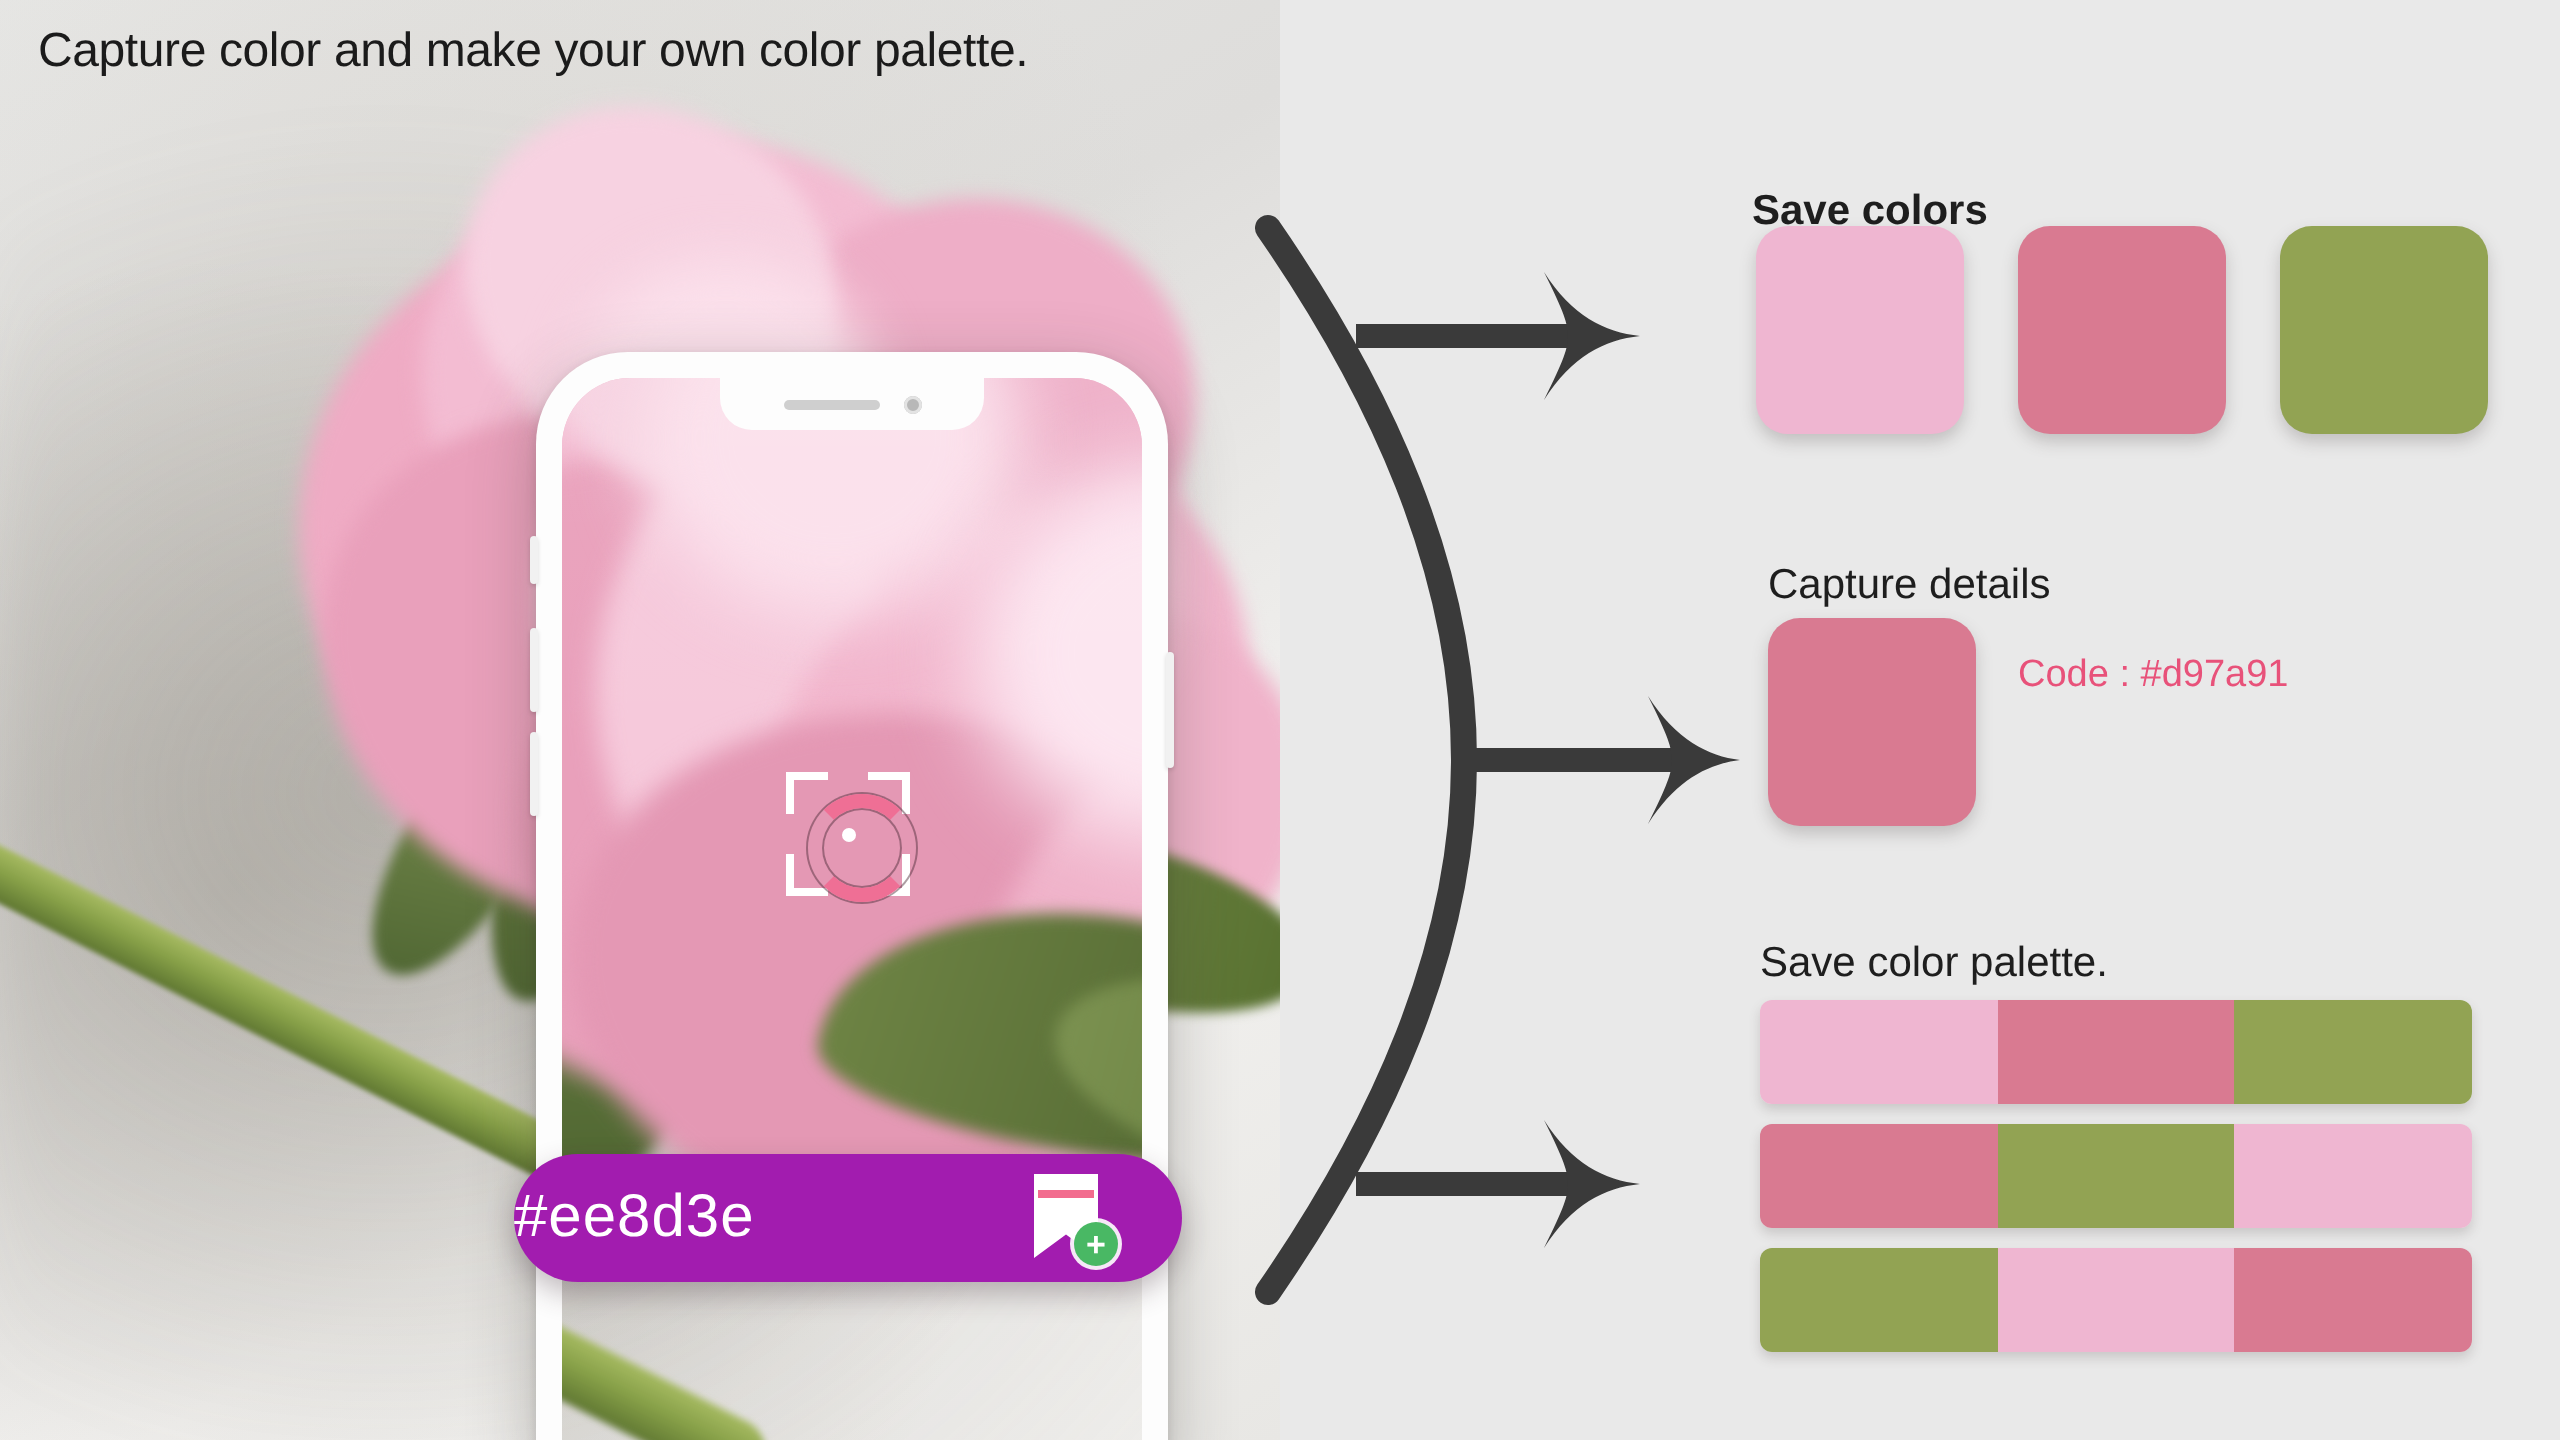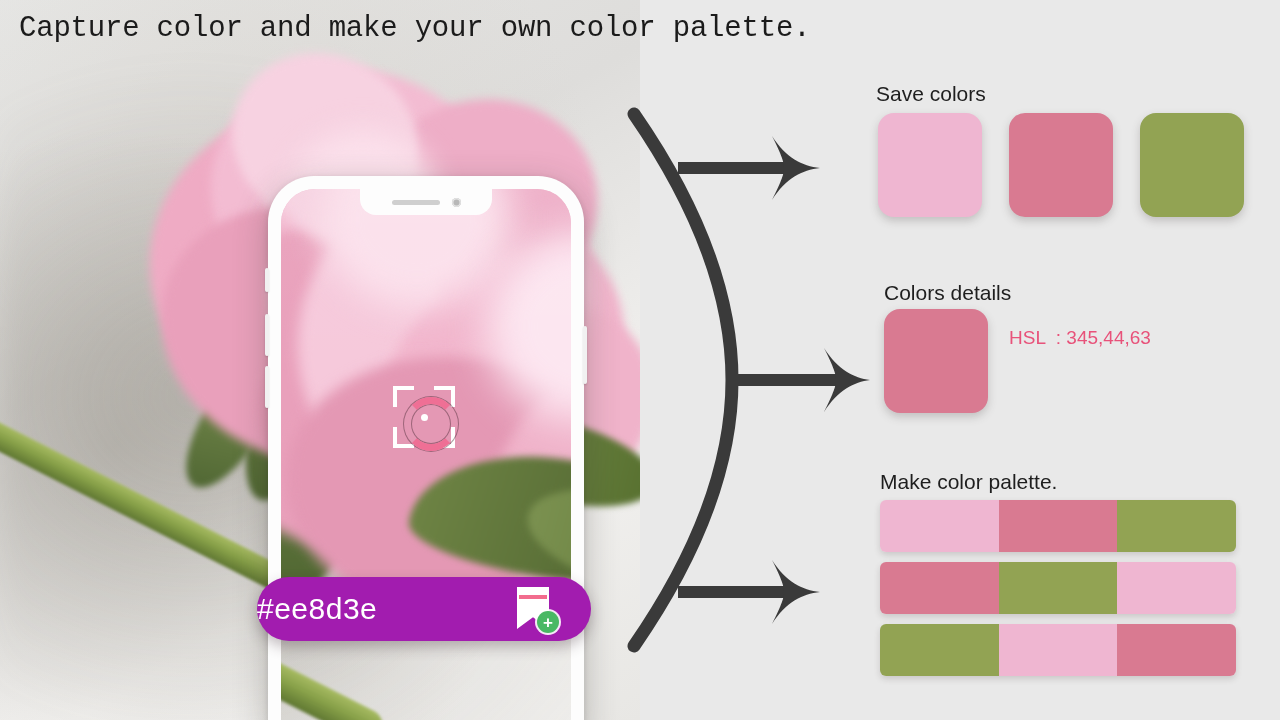--- a/index.html
+++ b/index.html
@@ -105,29 +105,29 @@
   }
   .bmk-line{position:absolute;left:2px;top:8px;width:28px;height:4px;background:#f26c8e;}
   .plus-badge{
     position:absolute;right:-8px;bottom:-2px;width:22px;height:22px;border-radius:50%;
     background:#49b864;box-shadow:0 0 0 2px rgba(255,255,255,.9);
     display:flex;align-items:center;justify-content:center;color:#fff;font-size:17px;line-height:1;font-weight:bold;
   }
 
   
   .headline{
-    position:absolute;left:19px;top:12px;font-size:29px;color:#1b1b1b;letter-spacing:-.2px;font-family:Liberation Mono, monospace;
+    position:absolute;left:19px;top:12px;font-size:24px;color:#1b1b1b;letter-spacing:-.2px;
   }
 
   
   .arrows{position:absolute;left:620px;top:100px;width:250px;height:560px;}
 
   
   .panel-title{position:absolute;font-size:21px;color:#1e1e1e;}
-  .t-save{left:876px;top:82px;}
+  .t-save{left:876px;top:94px;font-weight:bold;}
   .t-details{left:884px;top:281px;}
   .t-palette{left:880px;top:470px;}
 
   .swatch{
     position:absolute;width:104px;height:104px;border-radius:16px;
     box-shadow:0 4px 8px rgba(80,70,70,.25);
   }
   .sw1{left:878px;top:113px;}
   .sw2{left:1009px;top:113px;}
   .sw3{left:1140px;top:113px;}
@@ -249,27 +249,27 @@
     <rect x="58" y="486" width="112" height="12"></rect>
     <path d="M152 460 C 166 482, 182 490, 200 492 C 182 494, 166 502, 152 524 C 162 504, 164 498, 164 492 C 164 486, 162 480, 152 460 Z"></path>
   </g>
 </svg>
 
 <div class="panel-title t-save">Save colors</div>
 <div class="swatch sw1" style="background-color: rgb(239, 182, 209);"></div>
 <div class="swatch sw2" style="background-color: rgb(217, 122, 145);"></div>
 <div class="swatch sw3" style="background-color: rgb(146, 163, 83);"></div>
 
-<div class="panel-title t-details">Colors details</div>
+<div class="panel-title t-details">Capture details</div>
 <div class="detail-swatch" style="background-color: rgb(217, 122, 145);"></div>
 <div class="detail-lines">
-  <div class="dl">HSL  : 345,44,63</div>
-</div>
-
-<div class="panel-title t-palette">Make color palette.</div>
+  <div class="dl">Code : #d97a91</div>
+</div>
+
+<div class="panel-title t-palette">Save color palette.</div>
 <div class="prow pr1">
   <div class="seg" style="background-color: rgb(239, 182, 209);"></div>
   <div class="seg" style="background-color: rgb(217, 122, 145);"></div>
   <div class="seg" style="background-color: rgb(146, 163, 83);"></div>
 </div>
 <div class="prow pr2">
   <div class="seg" style="background-color: rgb(217, 122, 145);"></div>
   <div class="seg" style="background-color: rgb(146, 163, 83);"></div>
   <div class="seg" style="background-color: rgb(239, 182, 209);"></div>
 </div>

